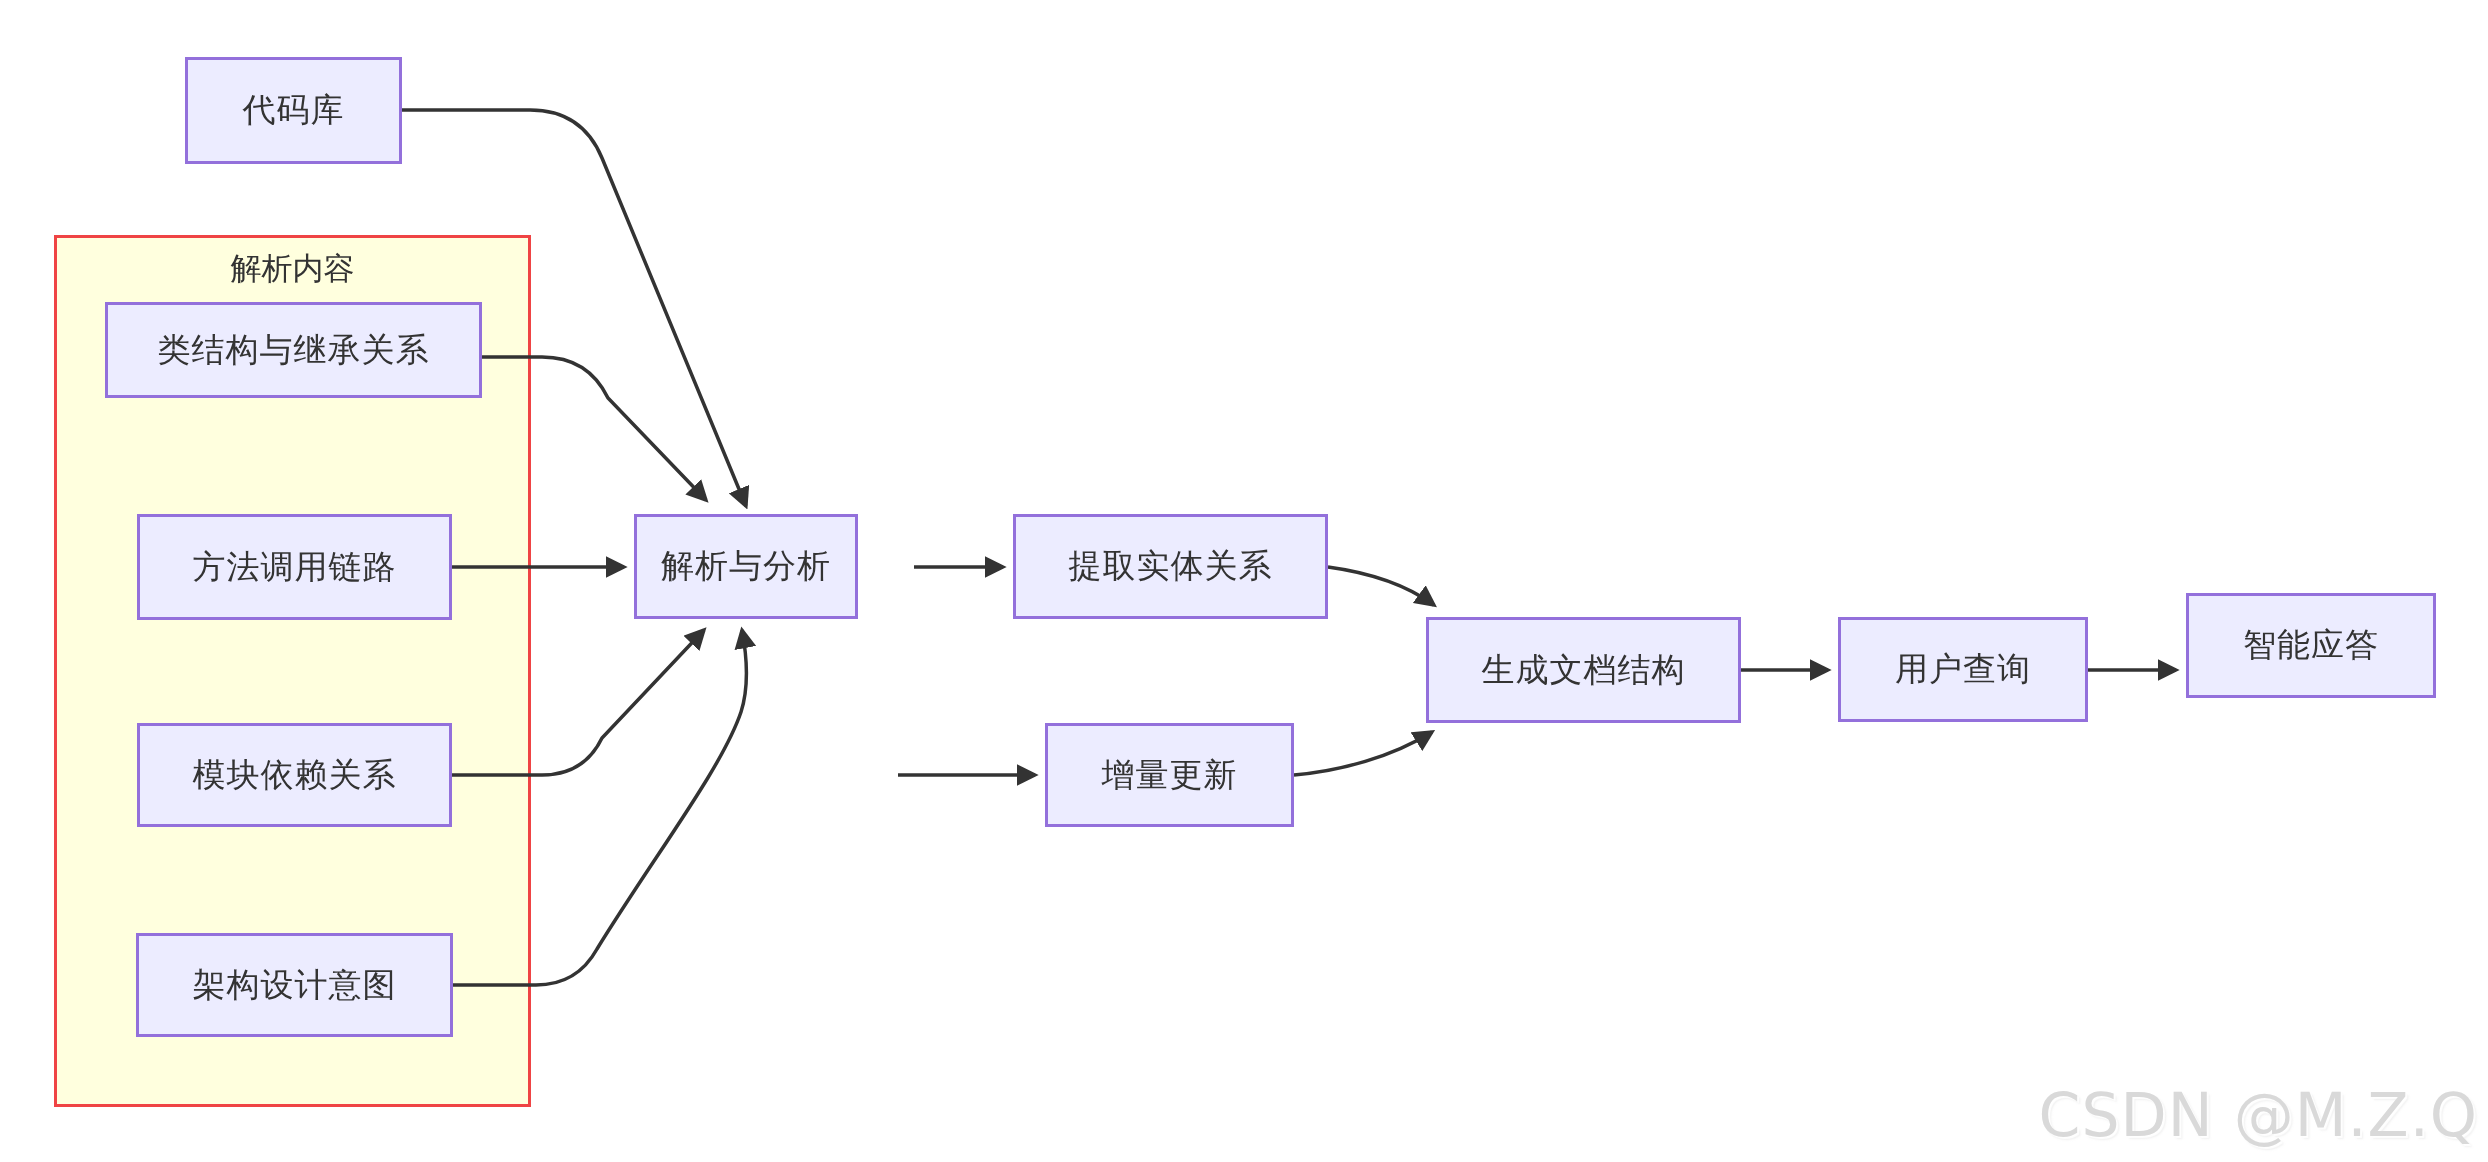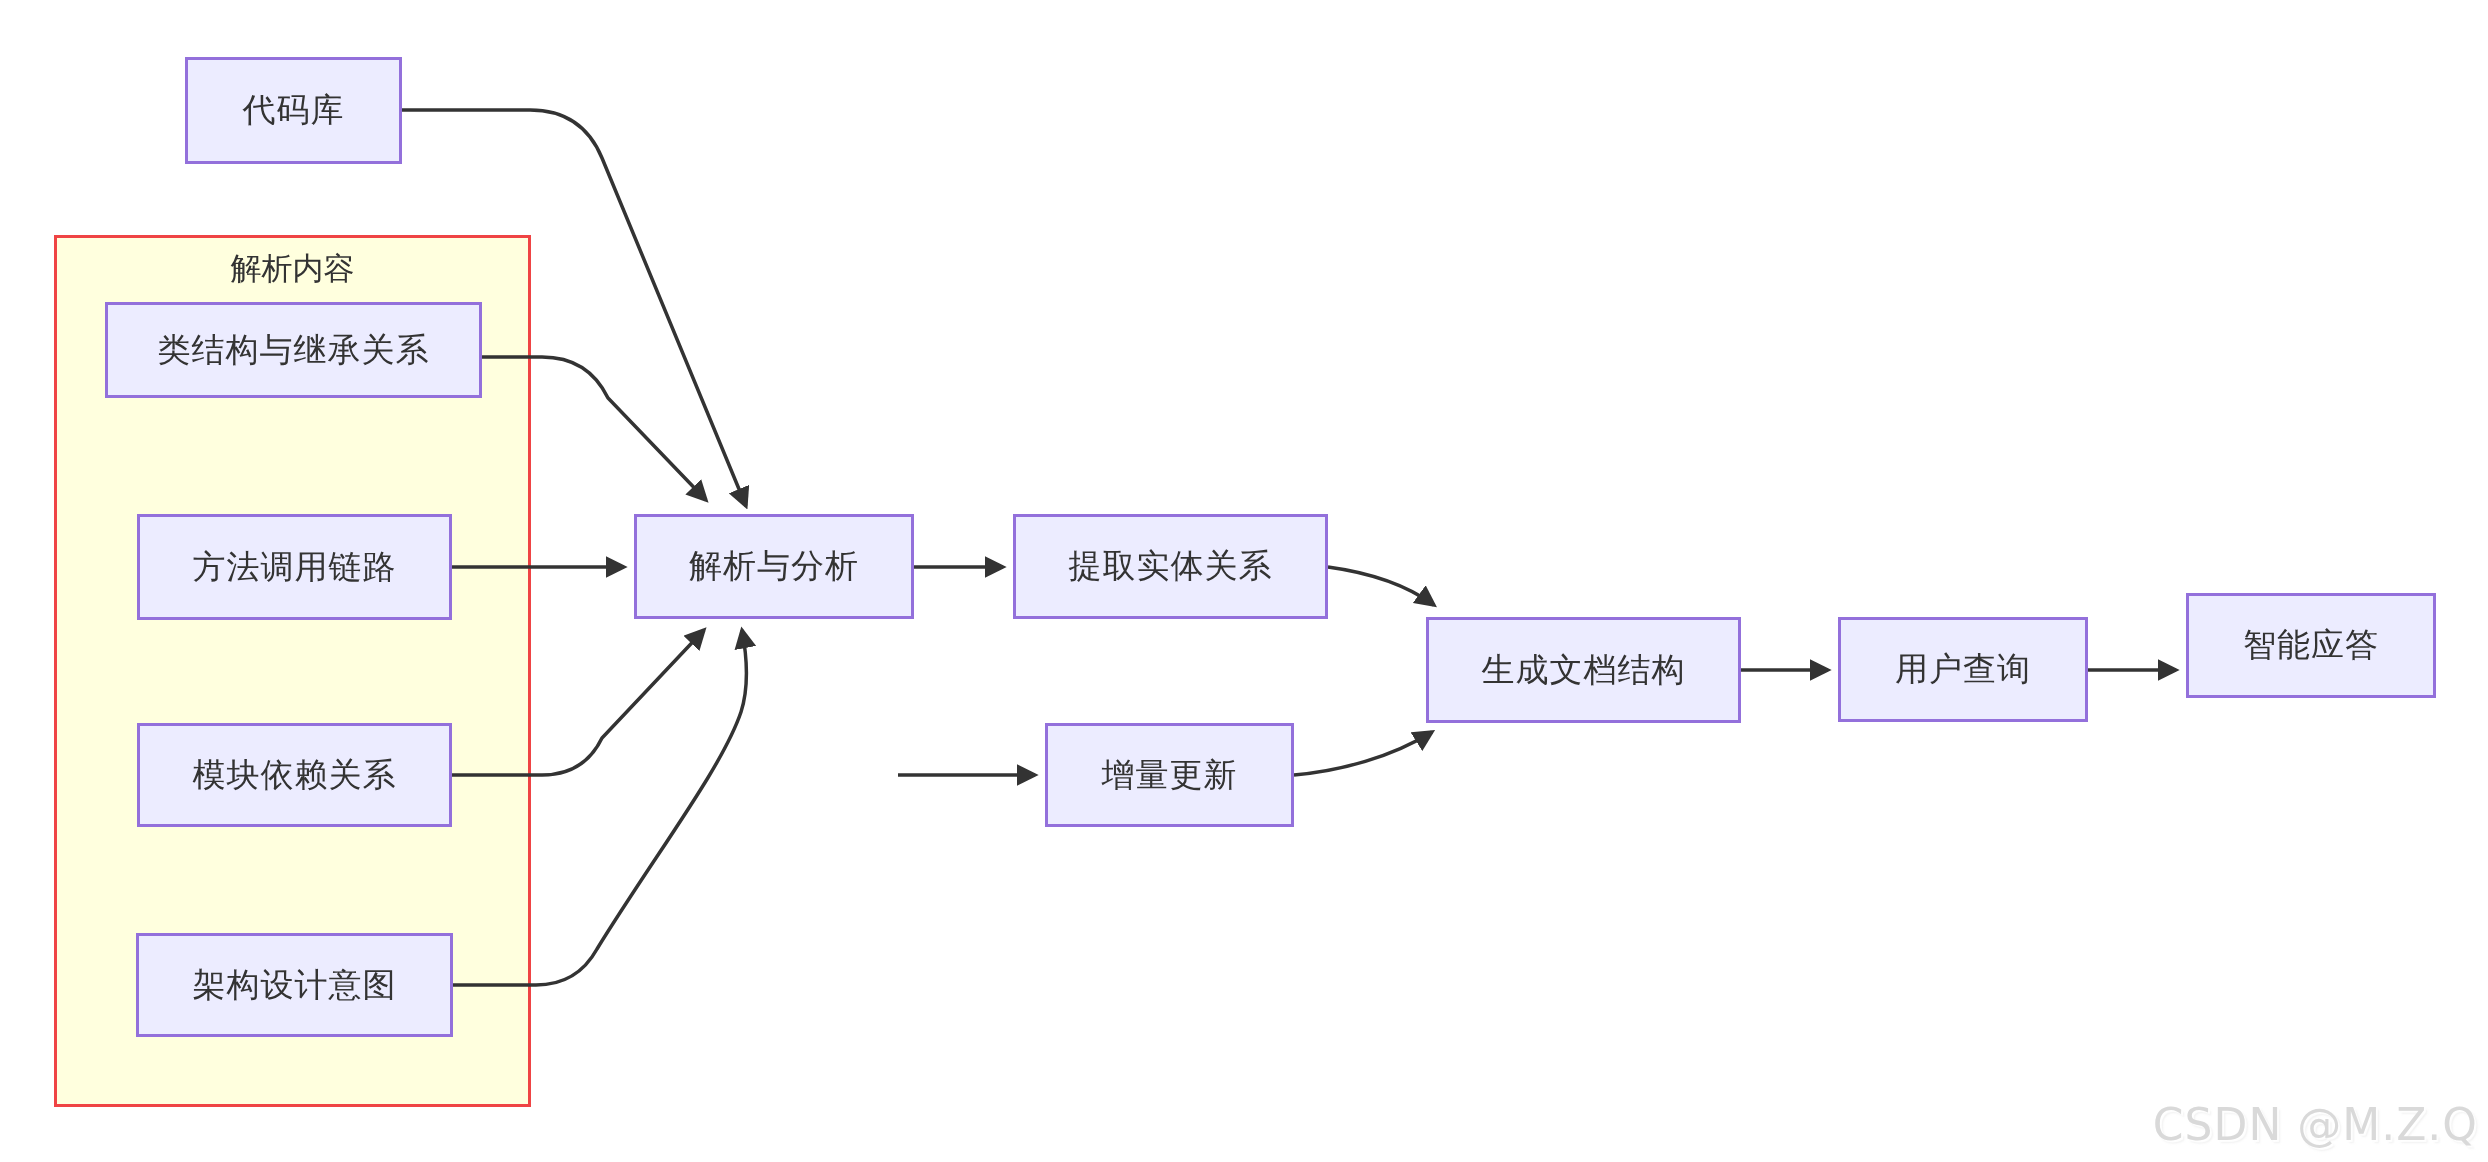--- a/index.html
+++ b/index.html
@@ -58,21 +58,21 @@
   .node-label {
     font-size: 33px;
     color: #333333;
     white-space: nowrap;
     letter-spacing: 1px;
   }
   .watermark {
     position: absolute;
     right: 10px;
     bottom: 12px;
-    font-size: 44px;
+    font-size: 60px;
     color: #d9d9d9;
     text-shadow: 2px 2px 1px rgba(255,255,255,0.95), 3px 3px 2px rgba(200,200,200,0.25);
     z-index: 3;
     letter-spacing: 1px;
   }
 </style>
 </head>
 <body>
 
 <div id="canvas">
@@ -113,21 +113,21 @@
   </div>
 
   <div class="node" style="left:137px; top:723px; width:315px; height:104px;">
     <span class="node-label">模块依赖关系</span>
   </div>
 
   <div class="node" style="left:136px; top:933px; width:317px; height:104px;">
     <span class="node-label">架构设计意图</span>
   </div>
 
-  <div class="node" style="left:634px; top:514px; width:280px; height:105px;">
+  <div class="node" style="left:634px; top:514px; width:224px; height:105px;">
     <span class="node-label">解析与分析</span>
   </div>
 
   <div class="node" style="left:1013px; top:514px; width:315px; height:105px;">
     <span class="node-label">提取实体关系</span>
   </div>
 
 
   <div class="node" style="left:1045px; top:723px; width:249px; height:104px;">
     <span class="node-label">增量更新</span>

